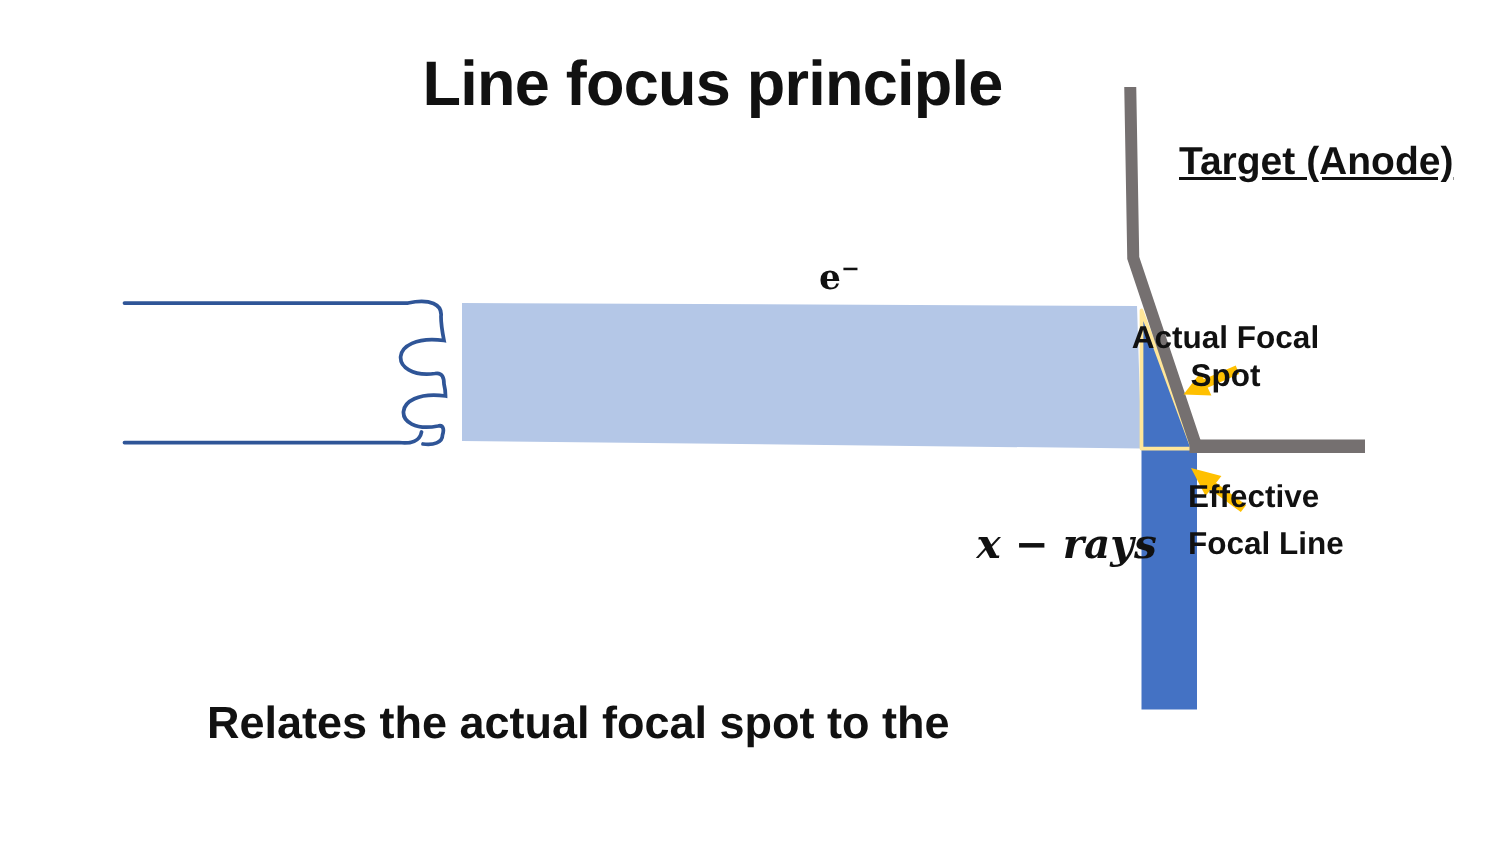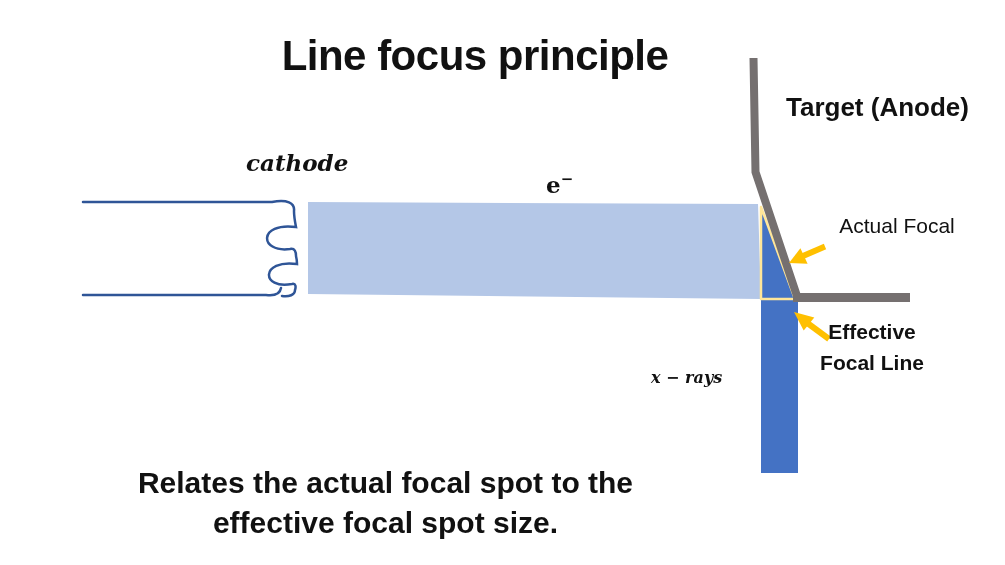--- a/index.html
+++ b/index.html
@@ -12,30 +12,30 @@
     color:#111;
   }
   .slide svg{position:absolute;left:0;top:0;}
   .lbl{position:absolute;white-space:nowrap;}
   .title{
     left:180px;top:32px;width:590px;
     text-align:center;
     font-size:42px;font-weight:bold;
     letter-spacing:-0.5px;
   }
-  .target{left:786px;top:92px;font-size:26px;font-weight:bold;}
+  .target{left:786px;top:92px;font-size:26px;font-weight:bold;text-decoration:underline;}
   .serifmath{font-family:"DejaVu Serif",serif;font-weight:bold;font-style:italic;}
   .cathode{left:246px;top:149px;font-size:23px;}
   .elabel{left:546px;top:170px;font-family:"DejaVu Serif",serif;font-weight:bold;font-size:23px;}
   .elabel sup{font-size:15px;}
-  .actual{left:817px;top:213px;width:160px;text-align:center;
-    font-size:21px;font-weight:normal;line-height:25px;white-space:normal;}
-  .effective{left:792px;top:316px;width:160px;text-align:center;
+  .actual{left:737px;top:213px;width:160px;text-align:center;
+    font-size:21px;font-weight:bold;line-height:25px;white-space:normal;}
+  .effective{left:792px;top:316px;width:160px;
     font-size:21px;font-weight:bold;line-height:31px;white-space:normal;}
-  .xrays{left:651px;top:368px;font-size:16px;}
+  .xrays{left:651px;top:348px;font-size:27px;}
   .caption{
     left:128px;top:463px;width:515px;
     text-align:center;white-space:normal;
     font-size:30px;line-height:40px;font-weight:700;
   }
 </style>
 </head>
 <body>
 
 <div class="slide">
@@ -67,33 +67,32 @@
     <polygon points="789,263 800.4,248.3 807.6,263.7" fill="#FFC000"></polygon>
 
     <path d="M829 339 L808 323.5" fill="none" stroke-width="6" stroke="#FFC000"></path>
     <polygon points="794,312 814.3,317.4 803.7,330.6" fill="#FFC000"></polygon>
   </svg>
 
   <div class="lbl title">Line focus principle</div>
 
   <div class="lbl target">Target (Anode)</div>
 
-  <div class="lbl cathode serifmath">cathode</div>
 
   <div class="lbl elabel"><span>e</span><sup>−</sup></div>
 
   <div class="lbl actual">
     <div>Actual Focal</div>
+    <div>Spot</div>
   </div>
 
   <div class="lbl effective">
     <div>Effective</div>
     <div>Focal Line</div>
   </div>
 
   <div class="lbl xrays serifmath">x − rays</div>
 
   <div class="lbl caption">
     <div>Relates the actual focal spot to the</div>
-    <div>effective focal spot size.</div>
   </div>
 
 </div>
 
 </body></html>

